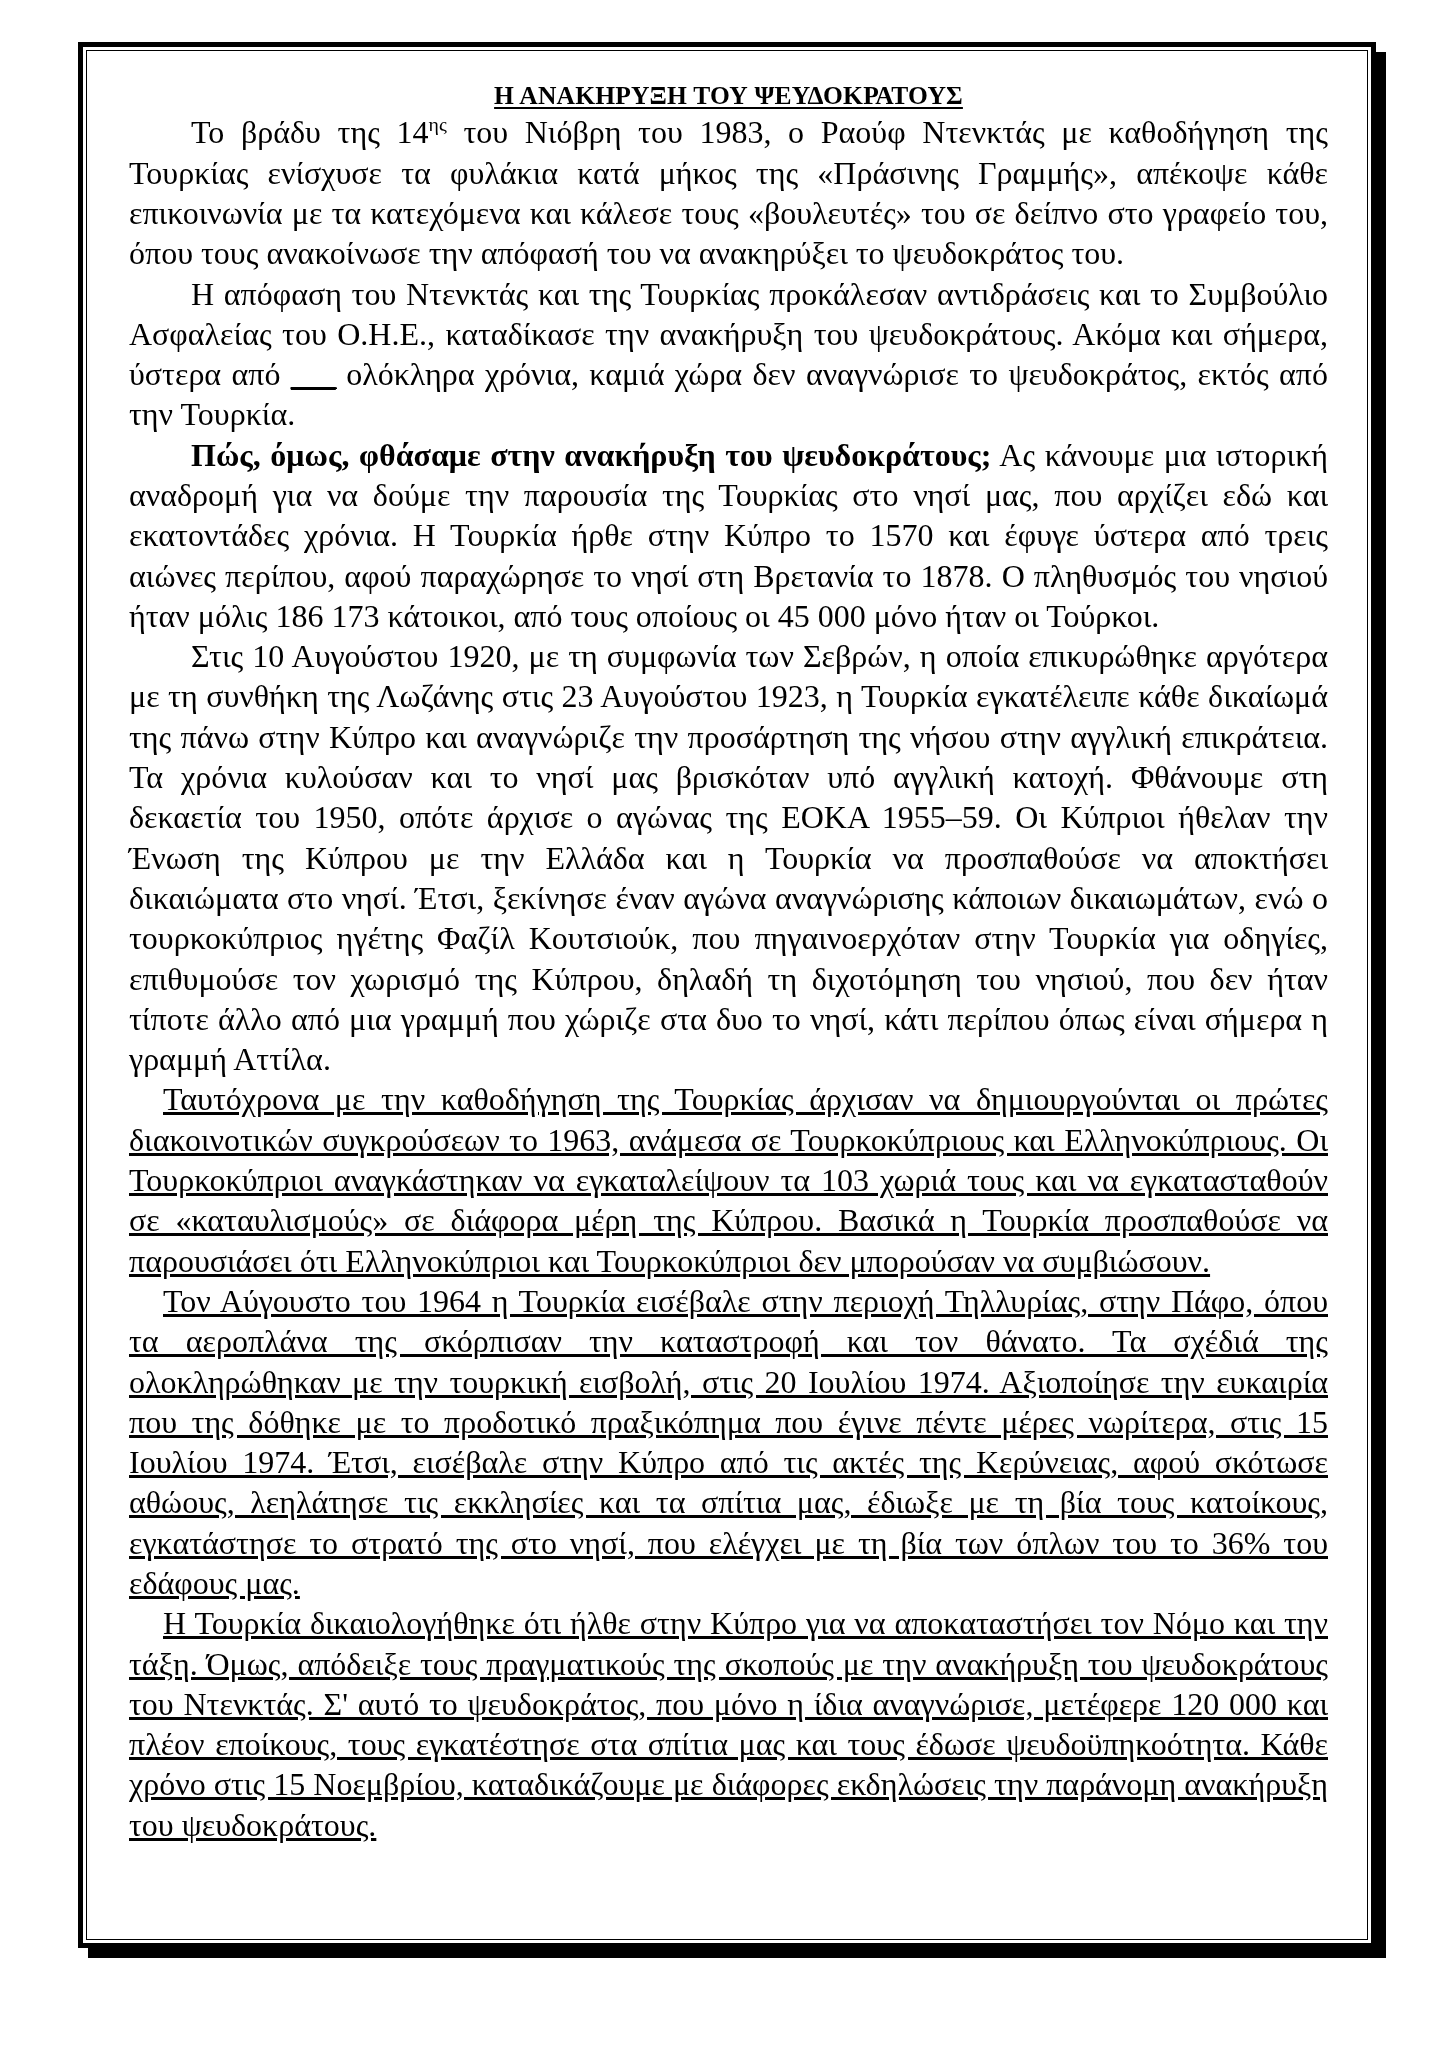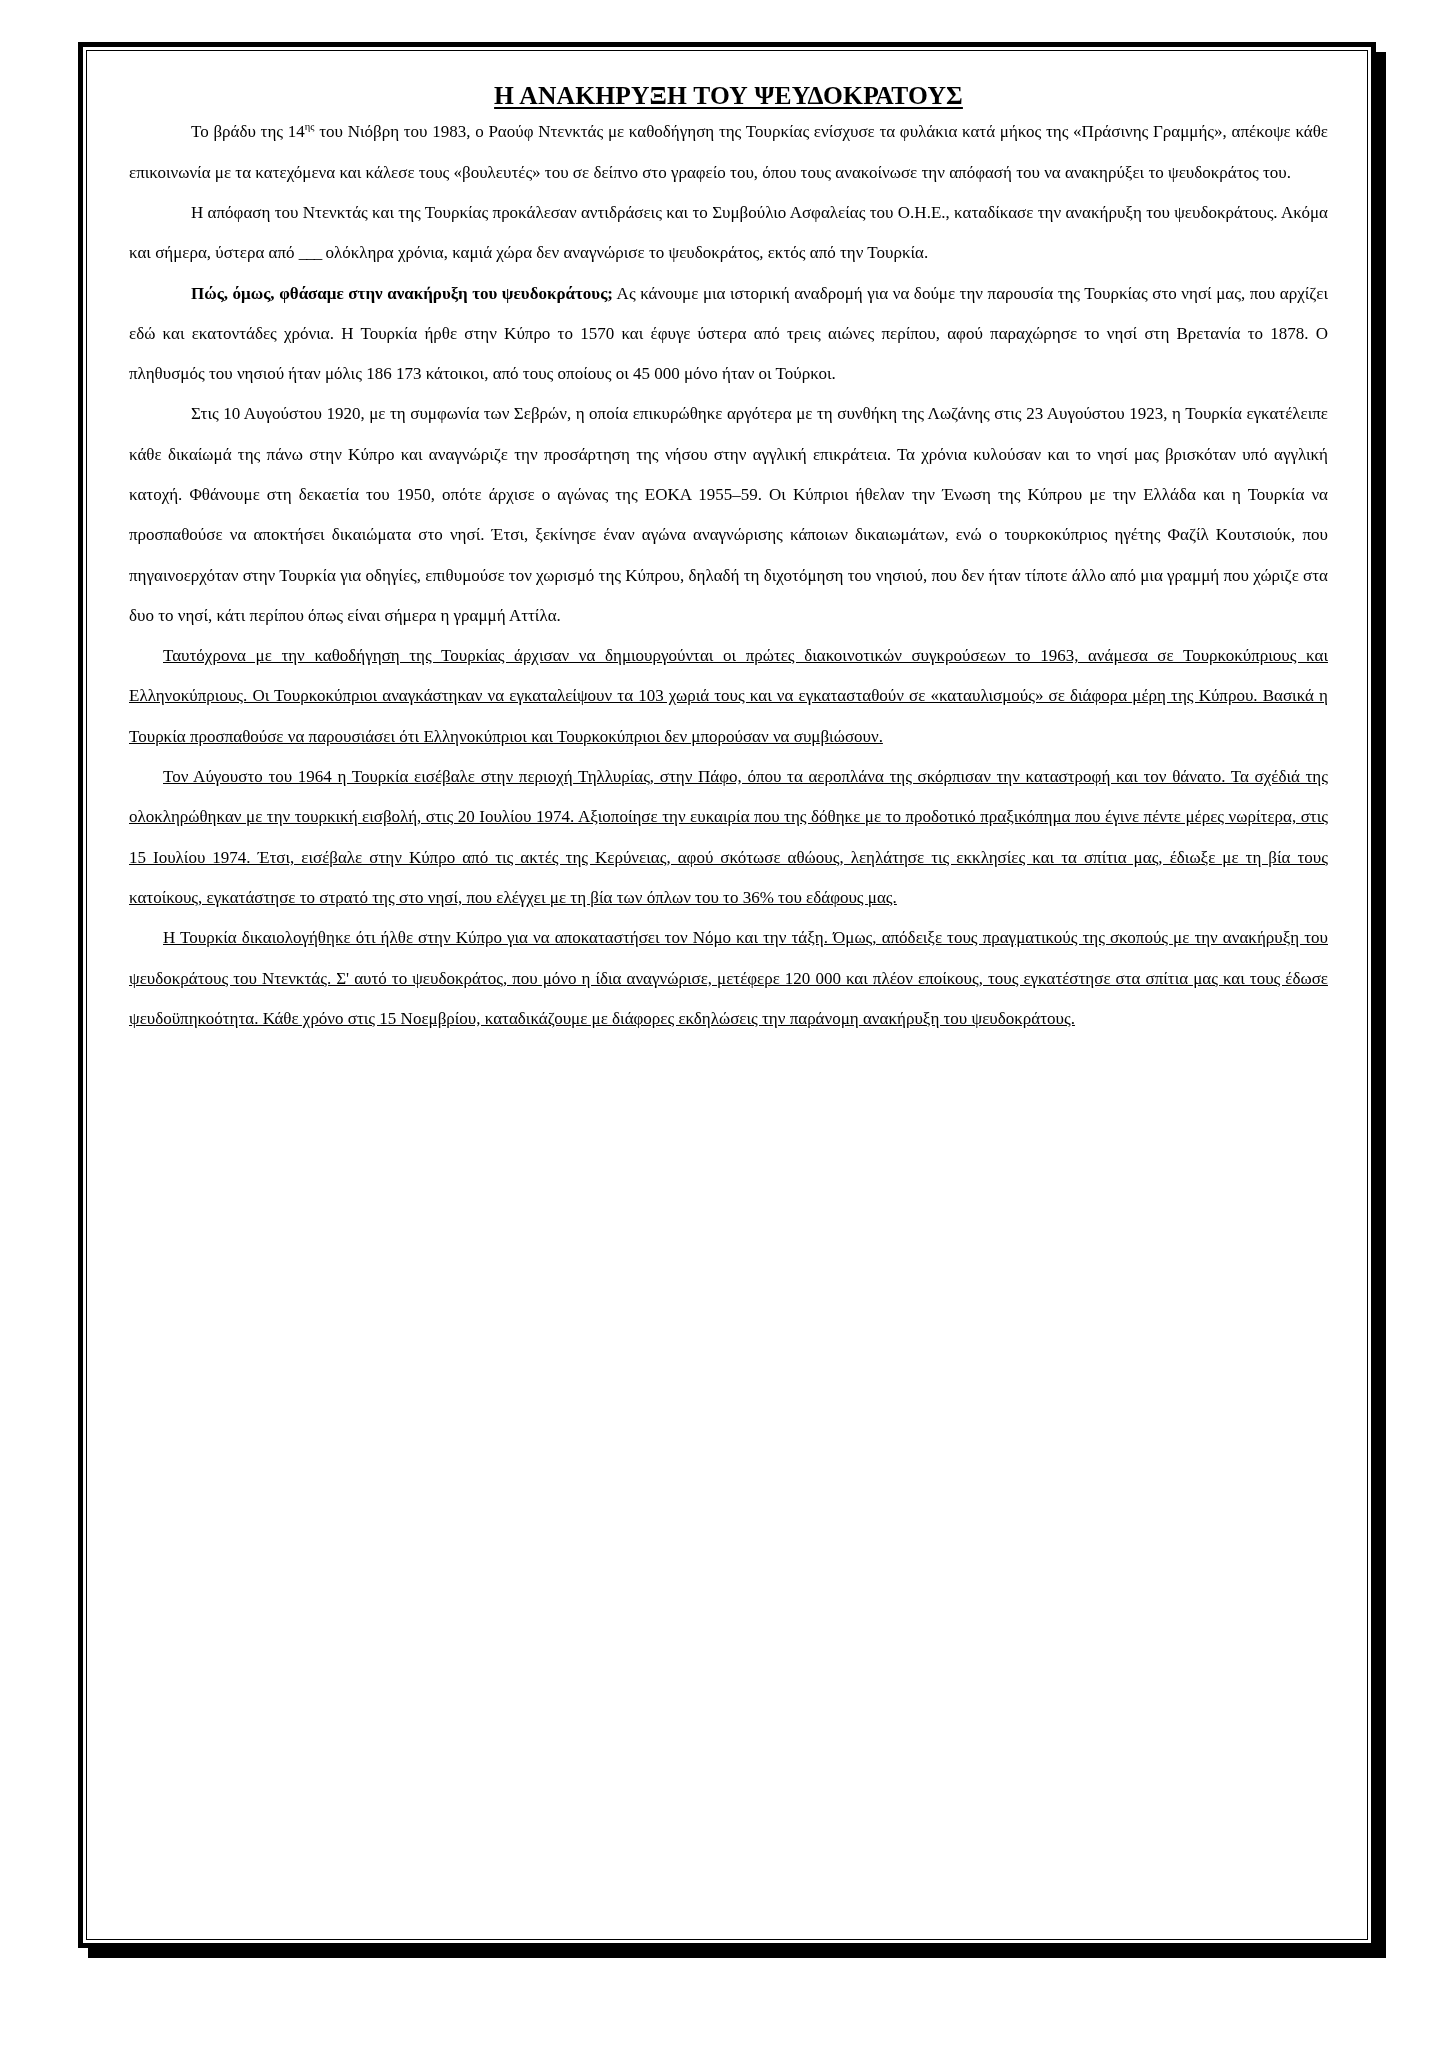--- a/index.html
+++ b/index.html
@@ -57,40 +57,41 @@
     letter-spacing: 0.2px;
     margin: 0 0 2px 0;
   }
   .doc-title span {
     text-decoration: underline;
     text-underline-offset: 3px;
   }
 
   p.para {
     margin: 0;
-    font-size: 17px;
+    font-size: 32px;
     line-height: 40.3px;
     text-align: justify;
     text-justify: inter-word;
     text-indent: 62px;
     hyphens: none;
   }
   p.para.indent-small {
     text-indent: 34px;
     text-decoration: underline;
   }
   .bi {
     font-weight: bold;
   }
   .sup {
     font-size: 0.62em;
     vertical-align: super;
     line-height: 0;
   }
   .blank {
+    text-decoration: underline;
     letter-spacing: -1px;
   }
 </style>
 </head>
 <body>
 
 <div class="page-frame">
   <div class="page-inner">
 
     <h1 class="doc-title"><span>Η ΑΝΑΚΗΡΥΞΗ ΤΟΥ ΨΕΥΔΟΚΡΑΤΟΥΣ</span></h1>

